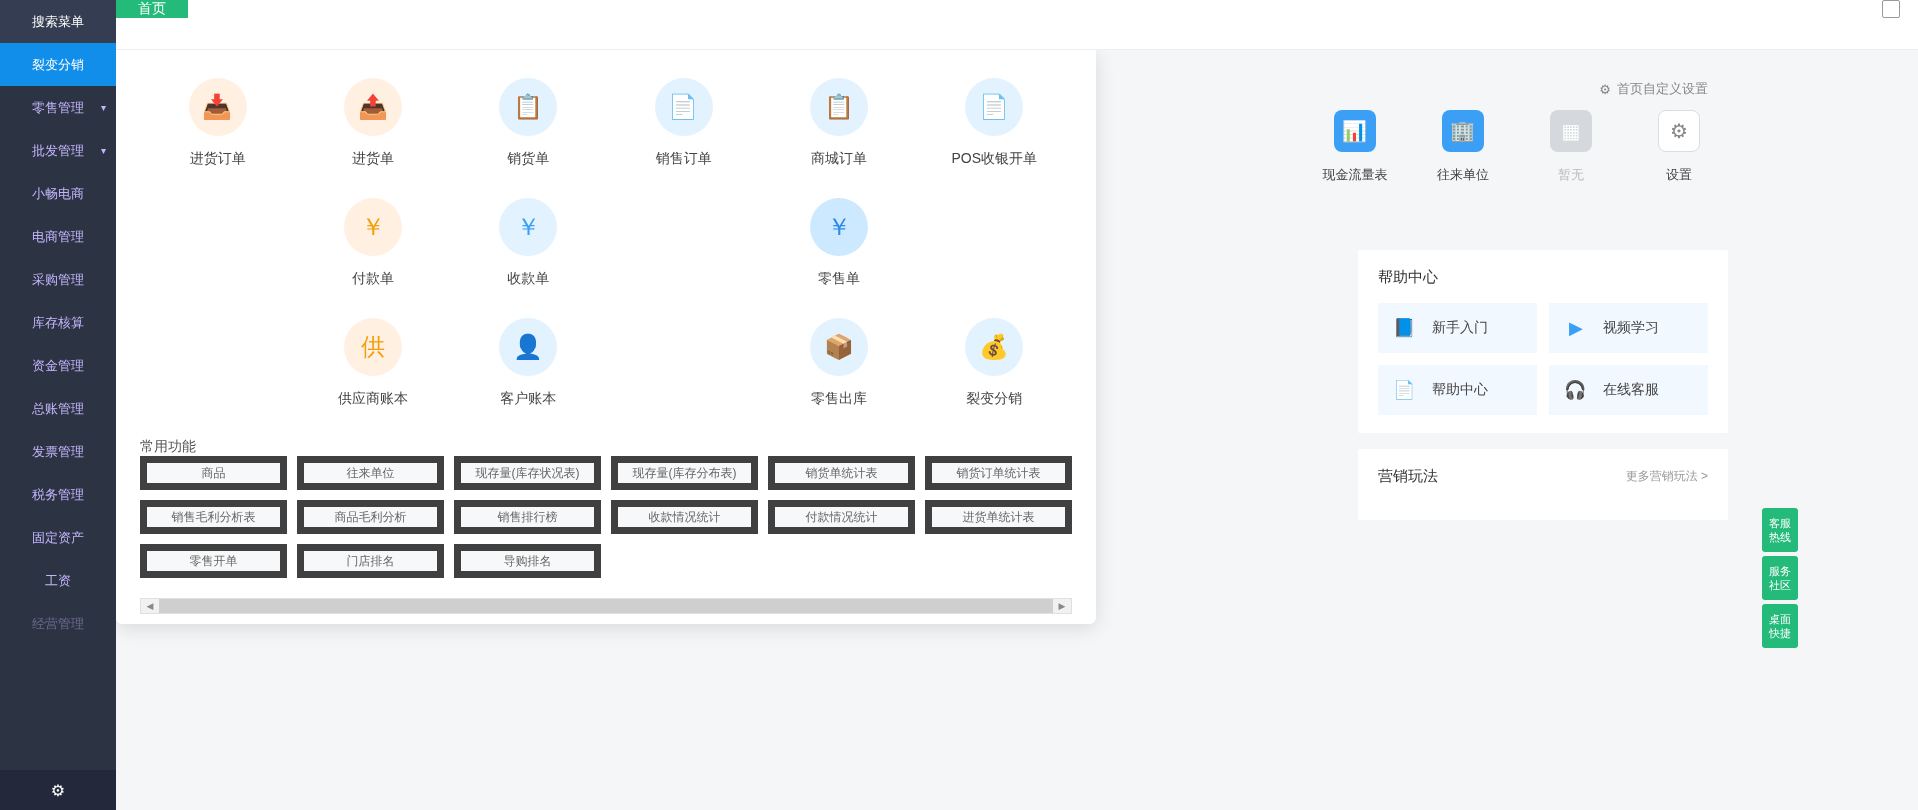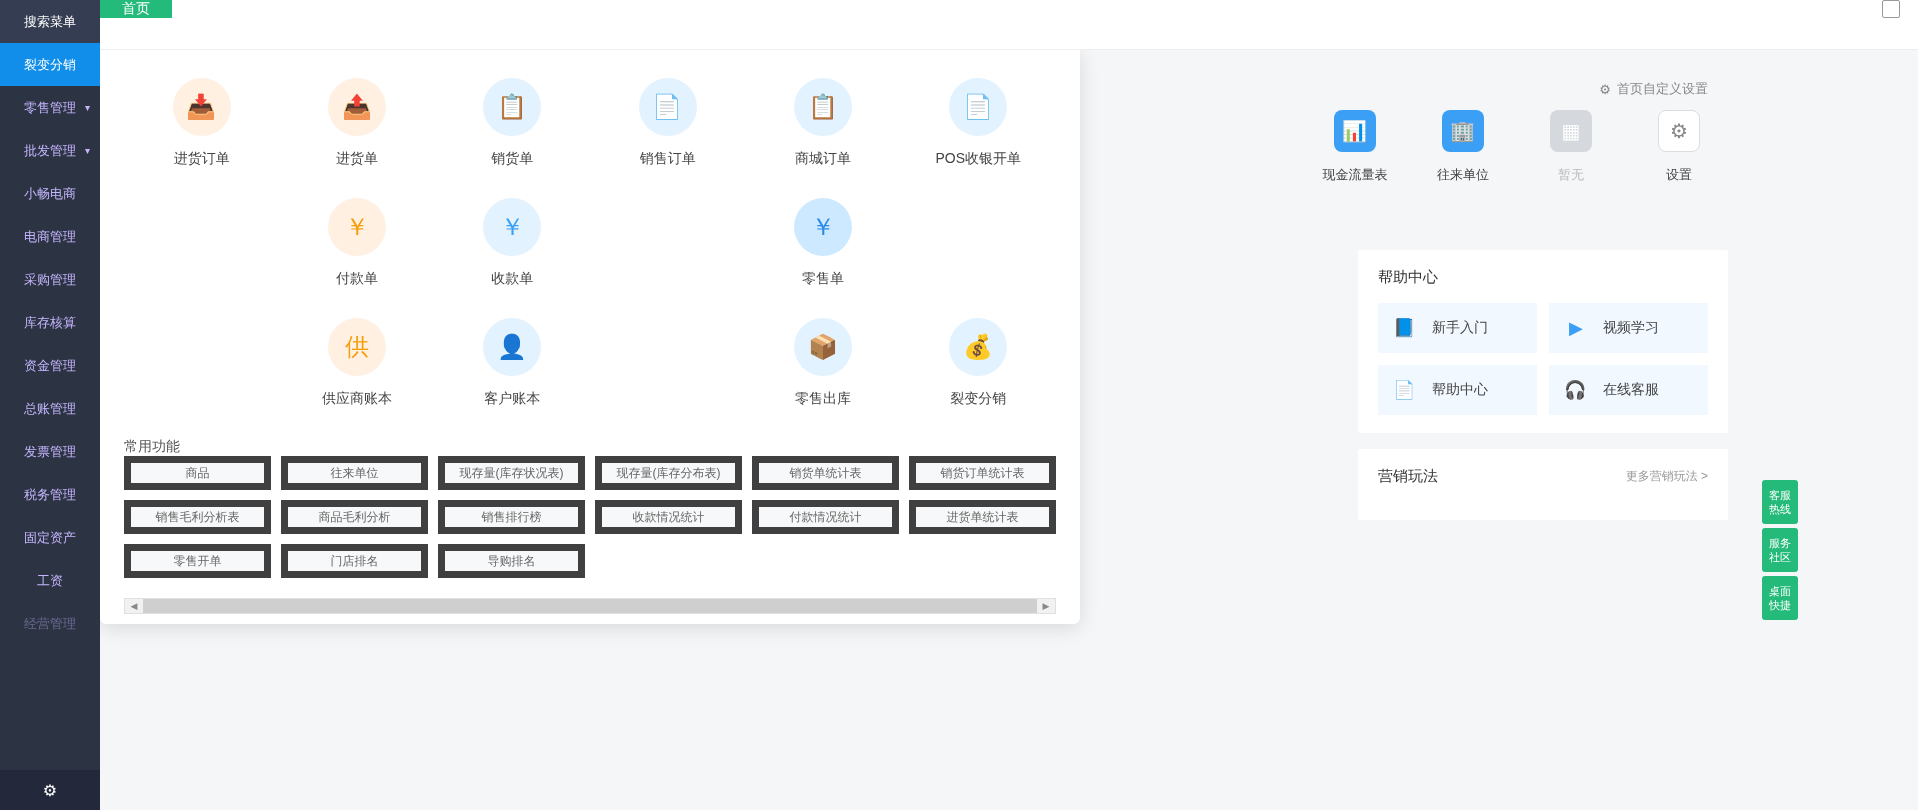--- a/index.html
+++ b/index.html
@@ -1,21 +1,21 @@
 <!DOCTYPE html>
 <html><head>
   <meta charset="utf-8">
   <style>
     * { margin: 0; padding: 0; box-sizing: border-box; }
     body { font-family: "Microsoft YaHei", sans-serif; font-size: 13px; background: #f5f5f5; color: #333; overflow: hidden; }
     
     .app { display: flex; width: 1918px; height: 810px; }
     
     
-    .sidebar { width: 100px; background: #2c3343; color: #fff; display: flex; flex-direction: column; }
+    .sidebar { width: 116px; background: #2c3343; color: #fff; display: flex; flex-direction: column; }
     .sidebar-item { height: 43px; display: flex; align-items: center; justify-content: center; position: relative; cursor: pointer; font-size: 13px; color: #c4b5fd; }
     .sidebar-item.search { background: #343d51; color: #fff; }
     .sidebar-item.active { background: #108ee9; color: #fff; }
     .sidebar-item .chevron { position: absolute; right: 10px; font-size: 10px; }
     .sidebar-footer { margin-top: auto; height: 40px; background: #23293a; display: flex; align-items: center; justify-content: center; font-size: 16px; }
     
     
     .main { flex: 1; display: flex; flex-direction: column; background: #fff; position: relative; }
     
     
@@ -71,21 +71,21 @@
     .help-item { height: 50px; background: #f2f8ff; display: flex; align-items: center; gap: 14px; padding: 0 14px; cursor: pointer; }
     .help-icon { width: 26px; height: 26px; display: flex; align-items: center; justify-content: center; color: #3b9ff5; font-size: 18px; }
     .help-label { font-size: 14px; color: #444; }
     
     .marketing-grid { display: grid; grid-template-columns: 1fr 1fr; gap: 12px; }
     .marketing-item { background: #f7f8f9; padding: 12px 14px; cursor: pointer; }
     .marketing-title { font-size: 14px; color: #333; margin-bottom: 6px; }
     .marketing-desc { font-size: 12px; color: #999; }
     
     
-    .float-btns { position: fixed; right: 120px; top: 480px; display: flex; flex-direction: column; gap: 4px; }
+    .float-btns { position: fixed; right: 120px; top: 508px; display: flex; flex-direction: column; gap: 4px; }
     .float-btn { width: 36px; height: 44px; background: #24bb7a; color: #fff; font-size: 11px; display: flex; align-items: center; justify-content: center; text-align: center; line-height: 1.3; border-radius: 3px; cursor: pointer; }
   </style>
 </head>
 <body>
 
 <div class="app">
 
   <div class="sidebar">
     <div class="sidebar-item search">
         <span>搜索菜单</span>

